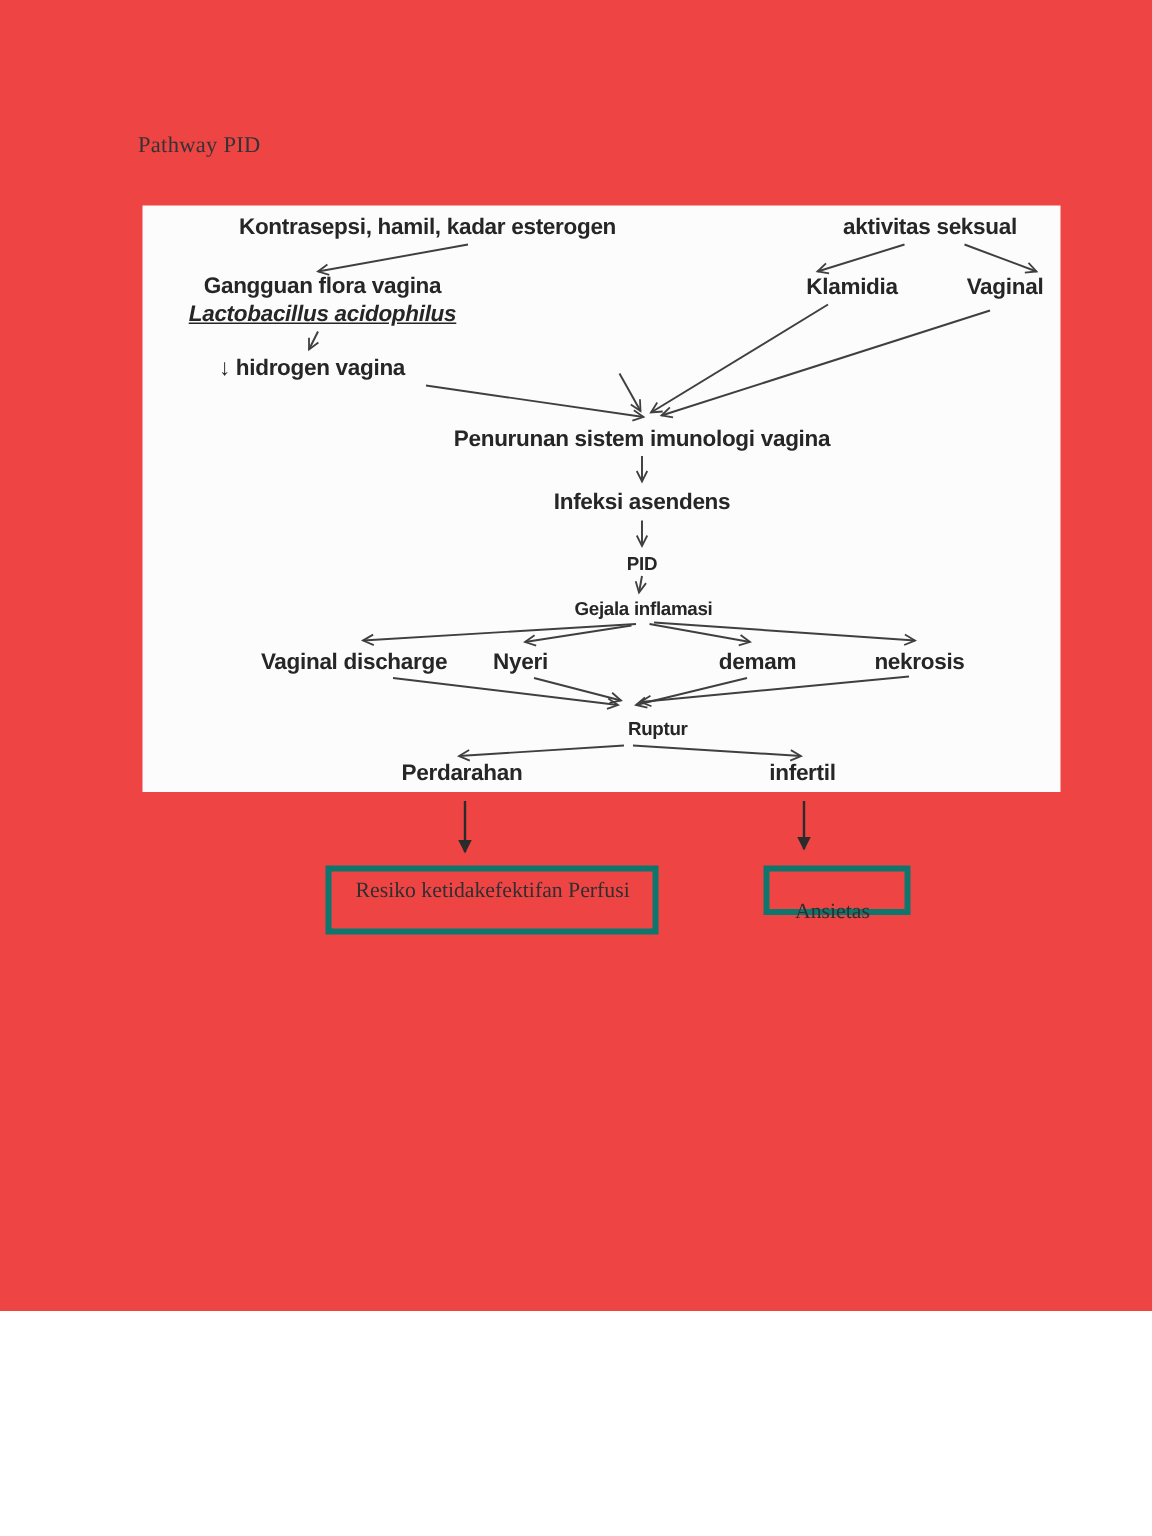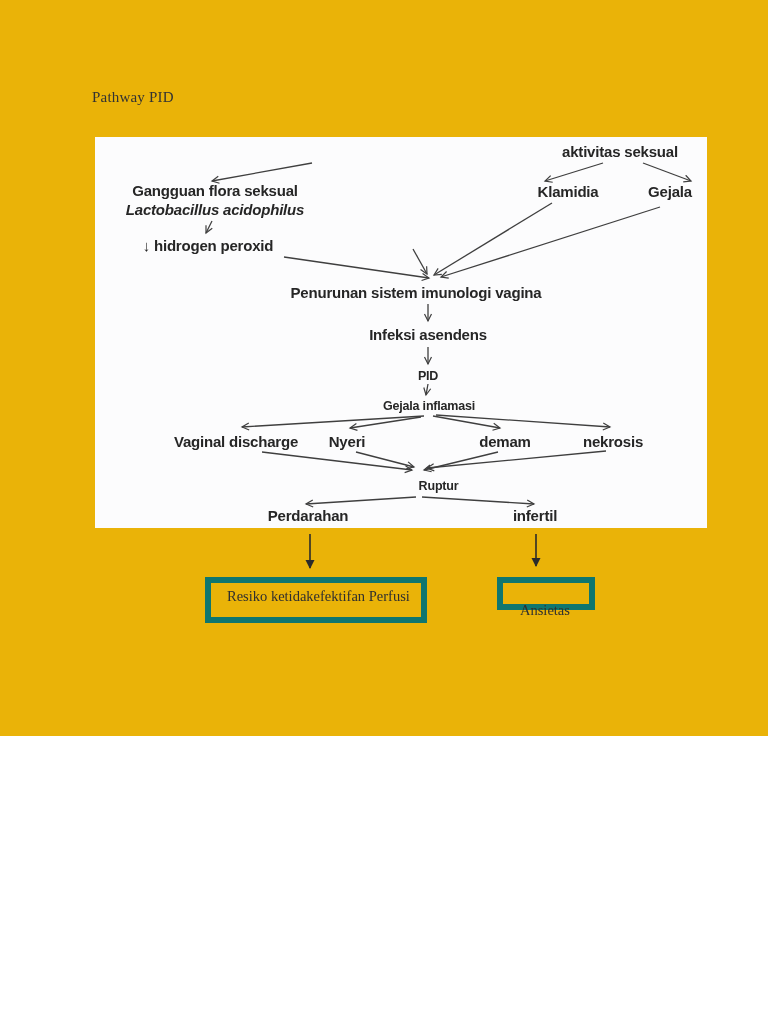--- a/index.html
+++ b/index.html
@@ -1,45 +1,45 @@
 <!DOCTYPE html>
 <html><head>
 <meta charset="utf-8">
 <style>
   html,body{margin:0;padding:0;}
   body{background:#ffffff;}
   #page{
     position:relative;
-    width:768px;height:736px;
-    background:#eab308;
+    width:768px;height:874px;
+    background:#ef4444;
     overflow:hidden;
     font-family:"Liberation Sans",sans-serif;
   }
   #page-title{
     position:absolute;left:92px;top:89px;
     font-family:"Liberation Serif","DejaVu Serif",serif;
     font-size:15px;color:#333333;letter-spacing:0.2px;
   }
   #diagram-bg{
     position:absolute;left:95px;top:137px;width:612px;height:391px;
     background:#fcfcfd;
   }
   #arrows{position:absolute;left:0;top:0;}
   .lbl{
     position:absolute;transform:translateX(-50%);
     font-weight:700;color:#262626;font-size:15px;
     white-space:nowrap;letter-spacing:-0.2px;line-height:1.1;
   }
   .lbl.sm{font-size:12.5px;}
-  .lbl.italic{font-style:italic;}
+  .lbl.italic{font-style:italic;text-decoration:underline;}
   .nbox{
     position:absolute;box-sizing:border-box;
-    border:6px solid #0f766e;background:transparent;
+    border:4px solid #0f766e;background:transparent;
     font-family:"Liberation Serif","DejaVu Serif",serif;
-    color:#2f2f2f;font-size:14.5px;line-height:19px;
+    color:#2f2f2f;font-size:14.5px;line-height:19px;margin-left:12px;
   }
   #box-resiko{left:205px;top:577px;width:222px;height:46px;padding:4px 6px 0 16px;}
   #box-ansietas{left:497px;top:577px;width:98px;height:33px;padding:18px 0 0 17px;}
 </style>
 </head>
 <body>
 
 <div id="page">
 
   <div id="page-title">Pathway PID</div>
@@ -85,27 +85,28 @@
       <path d="M416,497 L306,504" marker-end="url(#ch)"></path>
       <path d="M422,497 L534,504" marker-end="url(#ch)"></path>
     </g>
     <g stroke="#2b2b2b" stroke-width="1.6" fill="none">
 
       <path d="M310,534 L310,568" marker-end="url(#tri)"></path>
       <path d="M536,534 L536,566" marker-end="url(#tri)"></path>
     </g>
   </svg>
 
+  <div class="lbl" style="left:285px;top:144px;">Kontrasepsi, hamil, kadar esterogen</div>
   <div class="lbl" style="left:620px;top:144px;">aktivitas seksual</div>
-  <div class="lbl" style="left:215px;top:183px;">Gangguan flora seksual</div>
+  <div class="lbl" style="left:215px;top:183px;">Gangguan flora vagina</div>
   <div class="lbl italic" style="left:215px;top:202px;">Lactobacillus acidophilus</div>
-  <div class="lbl" style="left:208px;top:238px;">↓ hidrogen peroxid</div>
+  <div class="lbl" style="left:208px;top:238px;">↓ hidrogen vagina</div>
   <div class="lbl" style="left:568px;top:184px;">Klamidia</div>
-  <div class="lbl" style="left:670px;top:184px;">Gejala</div>
-  <div class="lbl" style="left:416px;top:285px;">Penurunan sistem imunologi vagina</div>
+  <div class="lbl" style="left:670px;top:184px;">Vaginal</div>
+  <div class="lbl" style="left:428px;top:285px;">Penurunan sistem imunologi vagina</div>
   <div class="lbl" style="left:428px;top:327px;">Infeksi asendens</div>
   <div class="lbl sm" style="left:428px;top:370px;text-align:center;">PID</div>
   <div class="lbl sm" style="left:429px;top:400px;">Gejala inflamasi</div>
   <div class="lbl" style="left:236px;top:434px;">Vaginal discharge</div>
   <div class="lbl" style="left:347px;top:434px;">Nyeri</div>
   <div class="lbl" style="left:505px;top:434px;">demam</div>
   <div class="lbl" style="left:613px;top:434px;">nekrosis</div>
   <div class="lbl sm" style="left:418px;top:480px;padding-left:41px;">Ruptur</div>
   <div class="lbl" style="left:308px;top:508px;text-align:right;">Perdarahan</div>
   <div class="lbl" style="left:535px;top:508px;">infertil</div>

